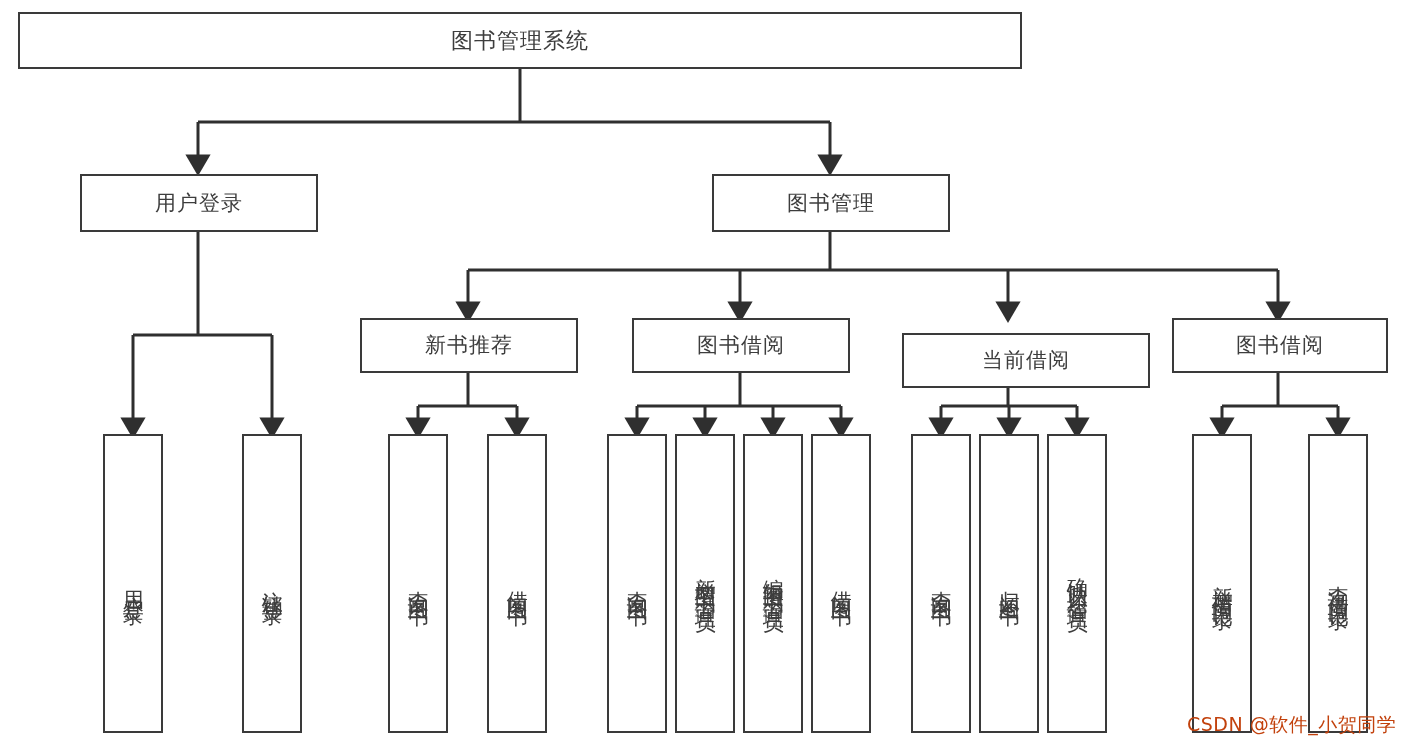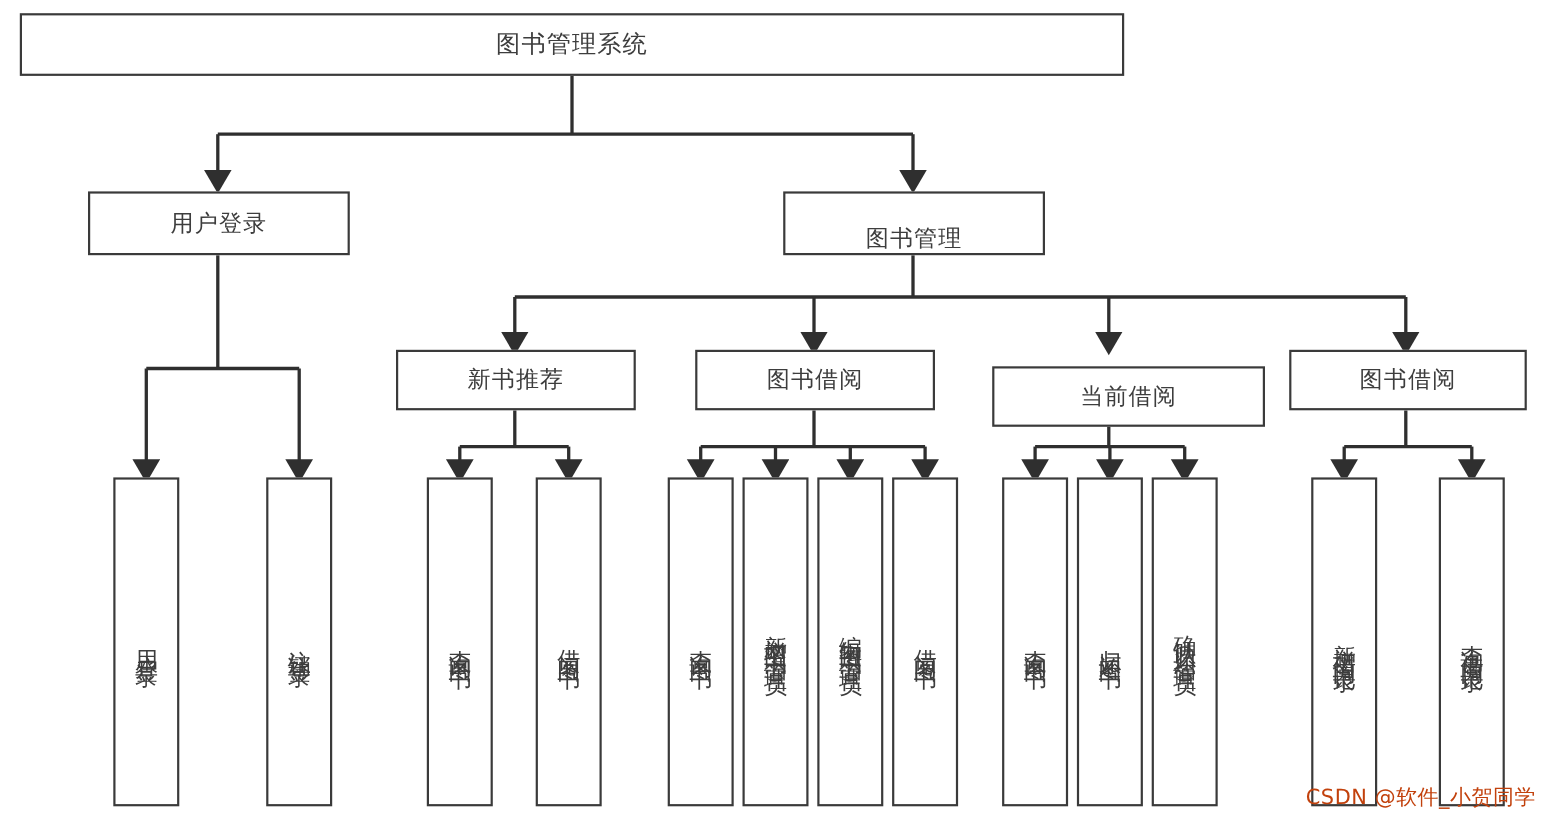--- a/index.html
+++ b/index.html
@@ -121,21 +121,21 @@
     </g>
   </svg>
 
   <div class="node root" style="left:18px; top:12px; width:1004px; height:57px;">
     <span class="label">图书管理系统</span>
   </div>
 
   <div class="node" style="left:80px; top:174px; width:238px; height:58px;">
     <span class="label">用户登录</span>
   </div>
-  <div class="node" style="left:712px; top:174px; width:238px; height:58px;align-items:flex-end;">
+  <div class="node" style="left:712px; top:174px; width:238px; height:58px;">
     <span class="label">图书管理</span>
   </div>
 
   <div class="node" style="left:632px; top:318px; width:218px; height:55px;">
     <span class="label">图书借阅</span>
   </div>
   <div class="node" style="left:360px; top:318px; width:218px; height:55px;">
     <span class="label">新书推荐</span>
   </div>
   <div class="node" style="left:902px; top:333px; width:248px; height:55px;">

